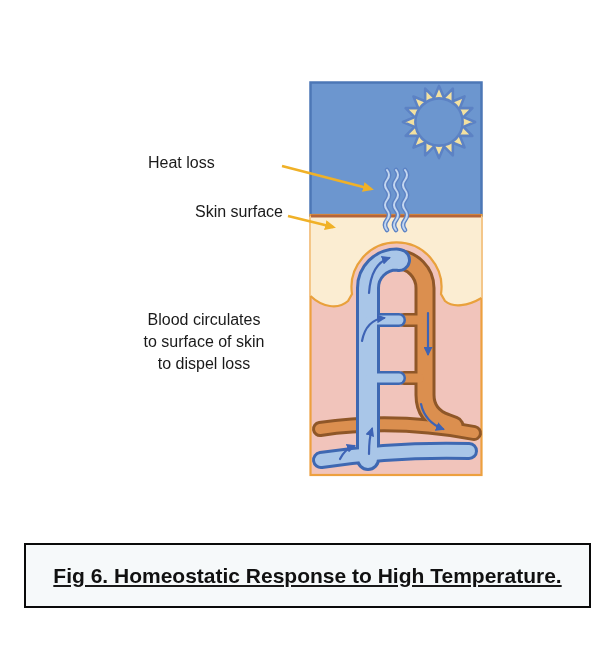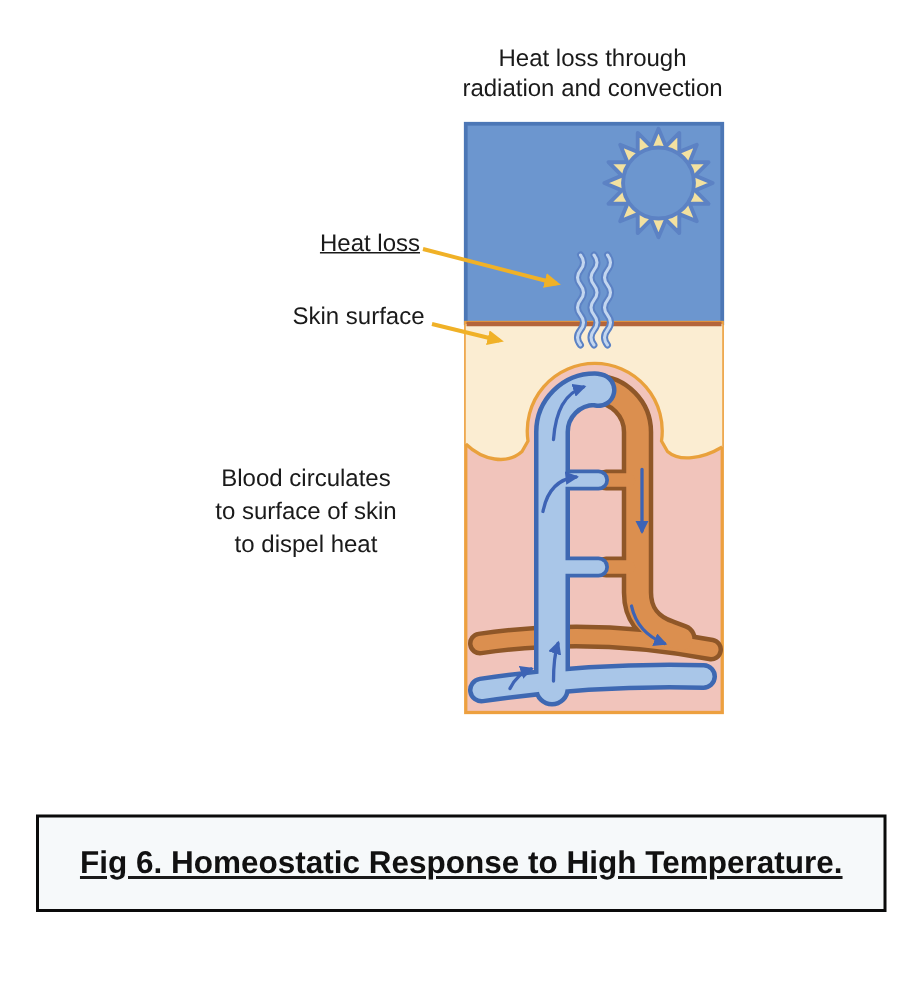--- a/index.html
+++ b/index.html
@@ -1,20 +1,20 @@
 <!DOCTYPE html>
 <html style="--sky: #6C96CF; --skyborder: #4C77B6; --sunray: #F3E1A0; --sunstroke: #5C82C4; --cream: #FBEDD2; --skinline: #B4653A; --dermis: #F1C4BB; --dermisborder: #EDA03F; --creamedge: #E9A13C; --vein: #A9C6E8; --veinstroke: #3E68B2; --artery: #DB8F4F; --arterystroke: #8F5728; --flowarrow: #3D63B5; --labelarrow: #F0B127; --wavefill: #C3D6EF; --textcolor: #1A1A1A; --captionbg: #F6F9FA; --captionborder: #0A0A0A;"><head>
 <meta charset="utf-8">
 <style>
   html,body{margin:0;padding:0;background:#fff;}
   #stage{position:relative;width:614px;height:658px;background:#fff;overflow:hidden;
          font-family:"Liberation Sans", sans-serif;color:var(--textcolor,#1a1a1a);}
   .lbl{position:absolute;font-size:16px;line-height:20px;white-space:pre-line;color:var(--textcolor,#1a1a1a);}
   #fig-title{top:30px;left:265px;width:260px;text-align:center;}
-  #heat-loss-label{top:153px;left:160px;width:120px;text-align:right;text-decoration:underline;}
+  #heat-loss-label{top:153px;left:148px;width:120px;}
   #skin-surface-label{top:202px;left:163px;width:120px;text-align:right;}
   #blood-label{top:309px;left:104px;width:200px;text-align:center;line-height:22px;}
   #caption-box{position:absolute;left:24px;top:543px;width:567px;height:65px;box-sizing:border-box;
     background:var(--captionbg,#f6f9fa);border:2px solid var(--captionborder,#0a0a0a);
     display:flex;align-items:center;justify-content:center;text-decoration:underline;}
   #caption-box .cap{font-size:21px;font-weight:bold;color:#111;text-align:center;}
   svg{position:absolute;left:0;top:0;}
   .sky-rect{fill:var(--sky);stroke:var(--skyborder);stroke-width:2.5;}
   .dermis-rect{fill:var(--dermis);stroke:var(--dermisborder);stroke-width:2.2;}
   .cream-fill{fill:var(--cream);stroke:none;}
@@ -99,24 +99,22 @@
       <path class="w-out" d="M405,170 q4,5 0,10 t0,10 t0,10 t0,10 t0,10 t0,10"></path>
       <path class="w-in" d="M387,170 q4,5 0,10 t0,10 t0,10 t0,10 t0,10 t0,10"></path>
       <path class="w-in" d="M396,170 q4,5 0,10 t0,10 t0,10 t0,10 t0,10 t0,10"></path>
       <path class="w-in" d="M405,170 q4,5 0,10 t0,10 t0,10 t0,10 t0,10 t0,10"></path>
     </g>
 
     <path class="ylab" marker-end="url(#myellow)" d="M282,166 L371,189"></path>
     <path class="ylab" marker-end="url(#myellow)" d="M288,216 L333,227"></path>
   </svg>
 
-  <div class="lbl" id="fig-title">Heat loss through
-radiation and convection</div>
   <div class="lbl" id="heat-loss-label">Heat loss</div>
   <div class="lbl" id="skin-surface-label">Skin surface</div>
   <div class="lbl" id="blood-label">Blood circulates
 to surface of skin
-to dispel heat</div>
+to dispel loss</div>
 
   <div id="caption-box">
     <div class="cap">Fig 6. Homeostatic Response to High Temperature.</div>
   </div>
 </div>
 
 </body></html>

